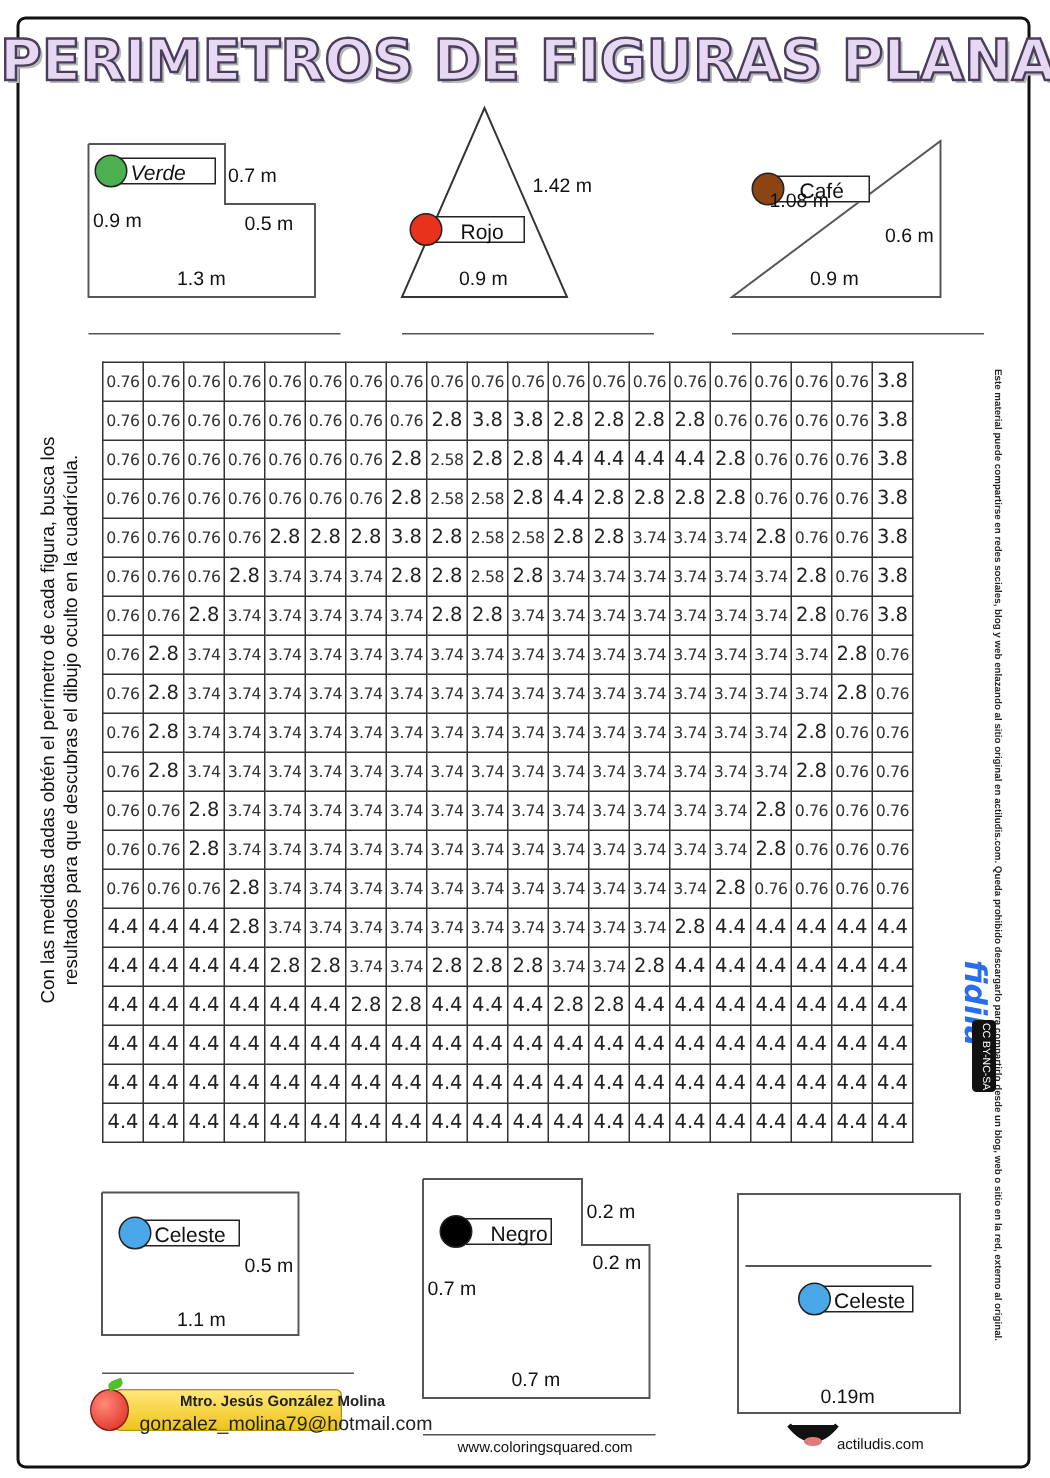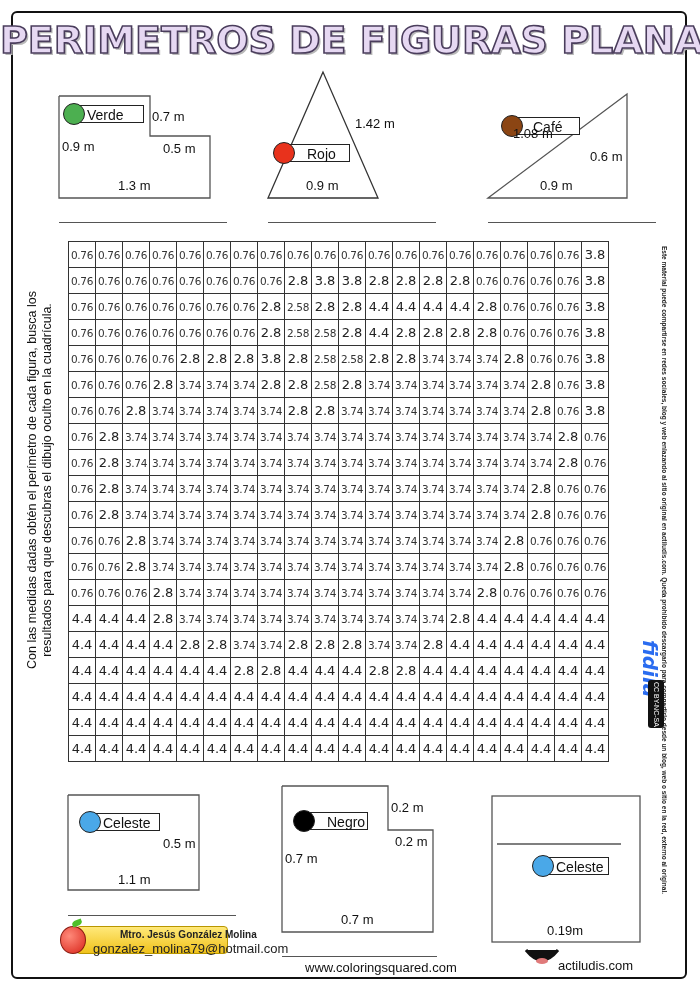--- a/index.html
+++ b/index.html
@@ -19,39 +19,39 @@
   table.grid td.small{font-size:10.5px;letter-spacing:-0.3px;color:#333;}
   .vtext-left{position:absolute;left:25px;top:670px;transform-origin:0 0;transform:rotate(-90deg);font-size:12.5px;line-height:15px;width:380px;text-align:center;}
   .vtext-right{position:absolute;left:668px;top:246px;transform-origin:0 0;transform:rotate(90deg);font-size:6.5px;line-height:8px;width:340px;white-space:nowrap;font-weight:bold;color:#222;}
   .fidila{position:absolute;left:662px;top:640px;transform-origin:0 0;transform:rotate(90deg);font-family:"DejaVu Sans",sans-serif;font-weight:bold;font-style:italic;font-size:20px;color:#2a6cf0;}
   .cc{position:absolute;left:648px;top:680px;width:16px;height:48px;background:#111;border-radius:3px;color:#fff;font-size:7px;writing-mode:vertical-rl;text-align:center;line-height:16px;}
   .credit{position:absolute;left:60px;top:926px;width:170px;height:26px;border-radius:4px;background:linear-gradient(#ffe97a,#f0c21b);border:1px solid #b89600;}
   .credit .name{position:absolute;left:22px;top:2px;font-size:10px;font-weight:bold;color:#222;white-space:nowrap;padding-left:33px;}
   .credit .email{position:absolute;left:26px;top:14px;font-size:13px;color:#222;white-space:nowrap;}
   .apple{position:absolute;left:60px;top:926px;width:24px;height:26px;border-radius:50%;background:radial-gradient(circle at 35% 35%,#ff8a7a,#d9251a);border:1px solid #8a1a10;}
   .leaf{position:absolute;left:72px;top:920px;width:10px;height:6px;background:#4fbf2a;border-radius:50% 0;transform:rotate(-20deg);}
-  .footer-site{position:absolute;font-size:13px;white-space:nowrap;}
+  .footer-site{position:absolute;font-size:10px;white-space:nowrap;}
 </style>
 </head>
 <body>
 
 <div class="frame"></div>
 <div class="title">PERIMETROS DE FIGURAS PLANAS  2</div>
 
 <svg class="abs" style="left:0;top:0" width="700" height="985">
   <polyline class="shape-line" points="59,96 150,96 150,136 210,136 210,198 59,198 59,96"></polyline>
   <polygon class="shape-line" points="323,72 268,198 378,198" style="stroke:#333"></polygon>
   <polygon class="shape-line" points="488,198 627,94 627,198"></polygon>
   <polyline class="shape-line" points="68,795 199,795 199,890 68,890 68,795"></polyline>
   <polyline class="shape-line" points="282,786 388,786 388,830 433,830 433,932 282,932 282,786"></polyline>
   <rect class="shape-line" x="492" y="796" width="148" height="146"></rect>
   <line class="shape-line" x1="497" y1="844" x2="621" y2="844"></line>
 </svg>
 
-<div class="tag" style="left:74px;top:105px;width:70px;">
+<div class="tag" style="left:74px;top:105px;width:70px;font-style:italic;">
   <span class="dot" style="background:#4caf50"></span>
   <span class="txt">Verde</span>
 </div>
 <div class="dim" style="left:152px;top:109px">0.7 m</div>
 <div class="dim" style="left:62px;top:139px">0.9 m</div>
 <div class="dim" style="left:163px;top:141px">0.5 m</div>
 <div class="dim" style="left:118px;top:178px">1.3 m</div>
 <div class="answer-line" style="left:59px;top:222px;width:168px"></div>
 
 <div class="tag" style="left:284px;top:144px;width:66px;">

